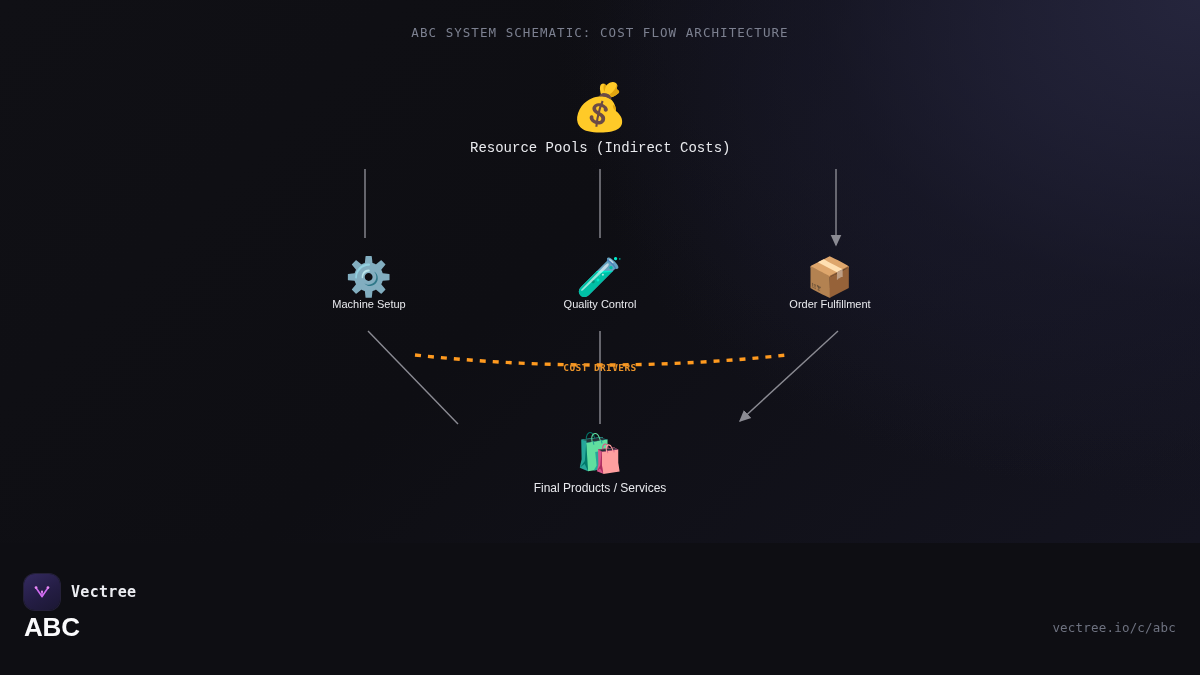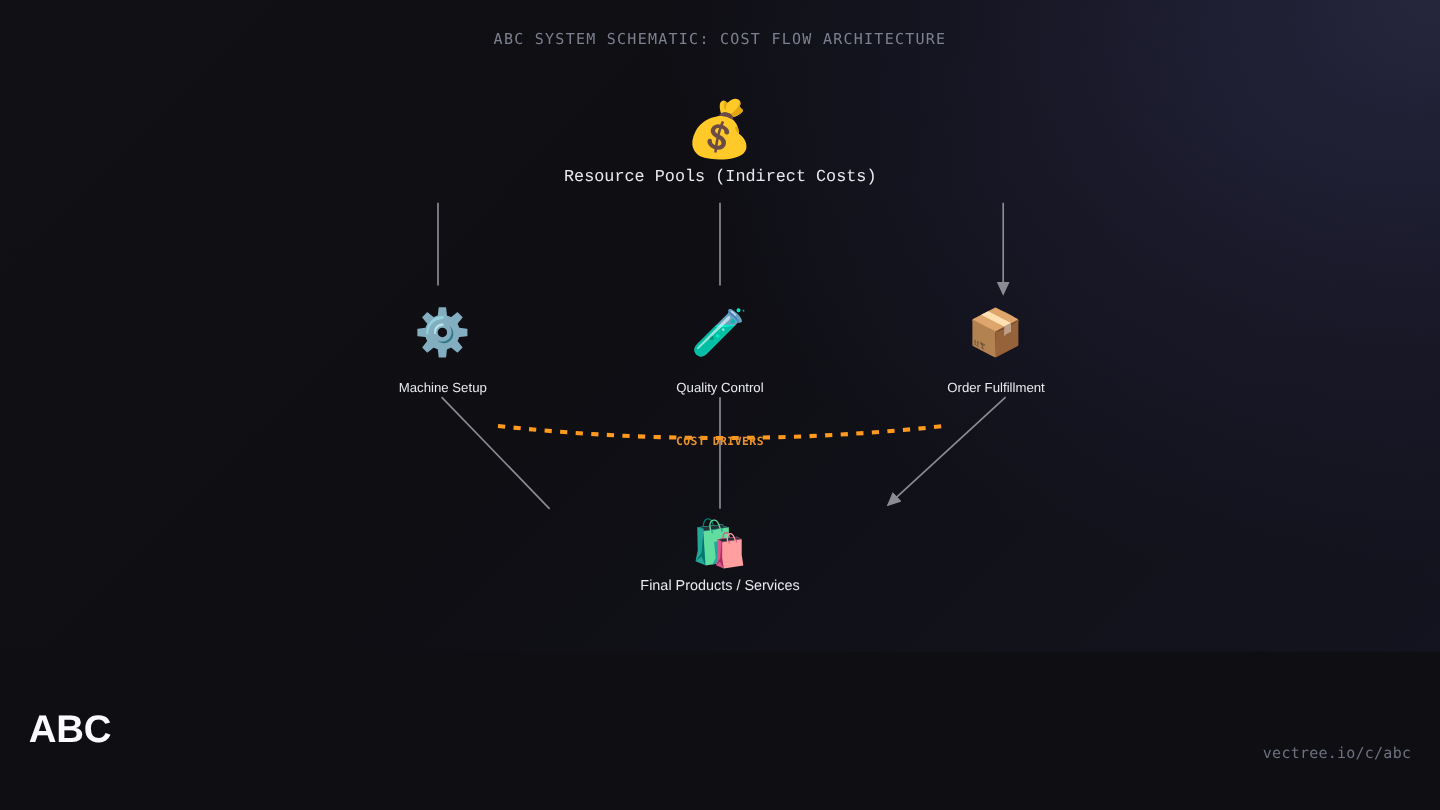--- a/index.html
+++ b/index.html
@@ -56,42 +56,42 @@
   .node .caption {
     display:block;
     color:#e9eaee;
     white-space:nowrap;
   }
 
   .node.root .glyph   { font-size:46px; }
   .node.root .caption { font-size:14px; margin-top:10px;font-family:Liberation Mono, monospace; }
 
   .node.mid .glyph    { font-size:38px; }
-  .node.mid .caption  { font-size:11px; margin-top:22px; }
+  .node.mid .caption  { font-size:11px; margin-top:2px; }
 
   .node.leaf .glyph   { font-size:38px; }
   .node.leaf .caption { font-size:12px; margin-top:9px; }
 
   
   #brand { position:absolute; left:24px; top:574px; }
   #brand-row { display:flex; align-items:center; gap:11px; }
   #brand-logo {
     width:36px; height:36px; border-radius:11px;
     background:linear-gradient(150deg,#342a60 0%,#241d44 55%,#1b1733 100%);
     display:flex; align-items:center; justify-content:center;
     box-shadow:0 0 0 1px rgba(120,100,190,0.22);
   }
   #brand-name {
     font-family:"DejaVu Sans Mono", monospace;
     font-size:15px; font-weight:bold;
     color:#ecedf2; letter-spacing:0.3px;
   }
   #brand-title {
-    margin-top:15px;
-    font-size:32px; font-weight:bold;
+    margin-top:2px;
+    font-size:26px; font-weight:bold;
     color:#fbfbfd; letter-spacing:-0.2px;
   }
   #brand-url {
     position:absolute; right:24px; top:620px;
     font-family:"DejaVu Sans Mono", monospace;
     font-size:12.5px;
     color:#6e7280;
     letter-spacing:0.2px;
   }
 </style>
@@ -140,18 +140,30 @@
     <span class="glyph">📦</span>
     <span class="caption">Order Fulfillment</span>
   </div>
 
   <div class="node leaf" style="left:600px; top:434px;">
     <span class="glyph">🛍️</span>
     <span class="caption">Final Products / Services</span>
   </div>
 
   <div id="brand">
+    <div id="brand-row">
+      <div id="brand-logo">
+        <svg width="22" height="22" viewBox="0 0 24 24">
+          <path d="M5.5 7.5 L12 17 L18.5 7.5" fill="none" stroke="#d06bf0" stroke-width="1.9" stroke-linecap="round" stroke-linejoin="round"></path>
+          <path d="M12 17 L12 12.2" fill="none" stroke="#d06bf0" stroke-width="1.6" stroke-linecap="round"></path>
+          <circle cx="5.5" cy="7.2" r="1.5" fill="#e88af5"></circle>
+          <circle cx="18.5" cy="7.2" r="1.5" fill="#e88af5"></circle>
+          <circle cx="12" cy="11.6" r="1.2" fill="#e88af5"></circle>
+        </svg>
+      </div>
+      <div id="brand-name">Vectree</div>
+    </div>
     <div id="brand-title">ABC</div>
   </div>
 
   <div id="brand-url">vectree.io/c/abc</div>
 
 </div>
 
 </body></html>

